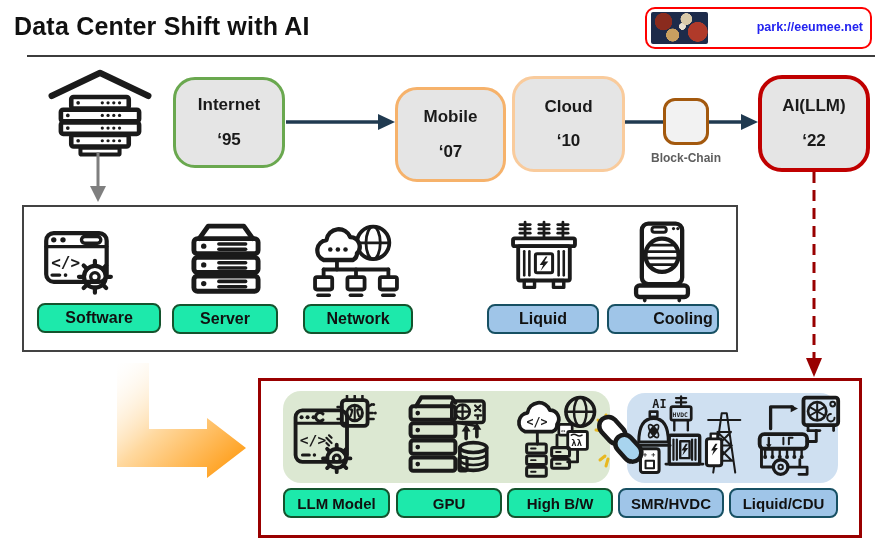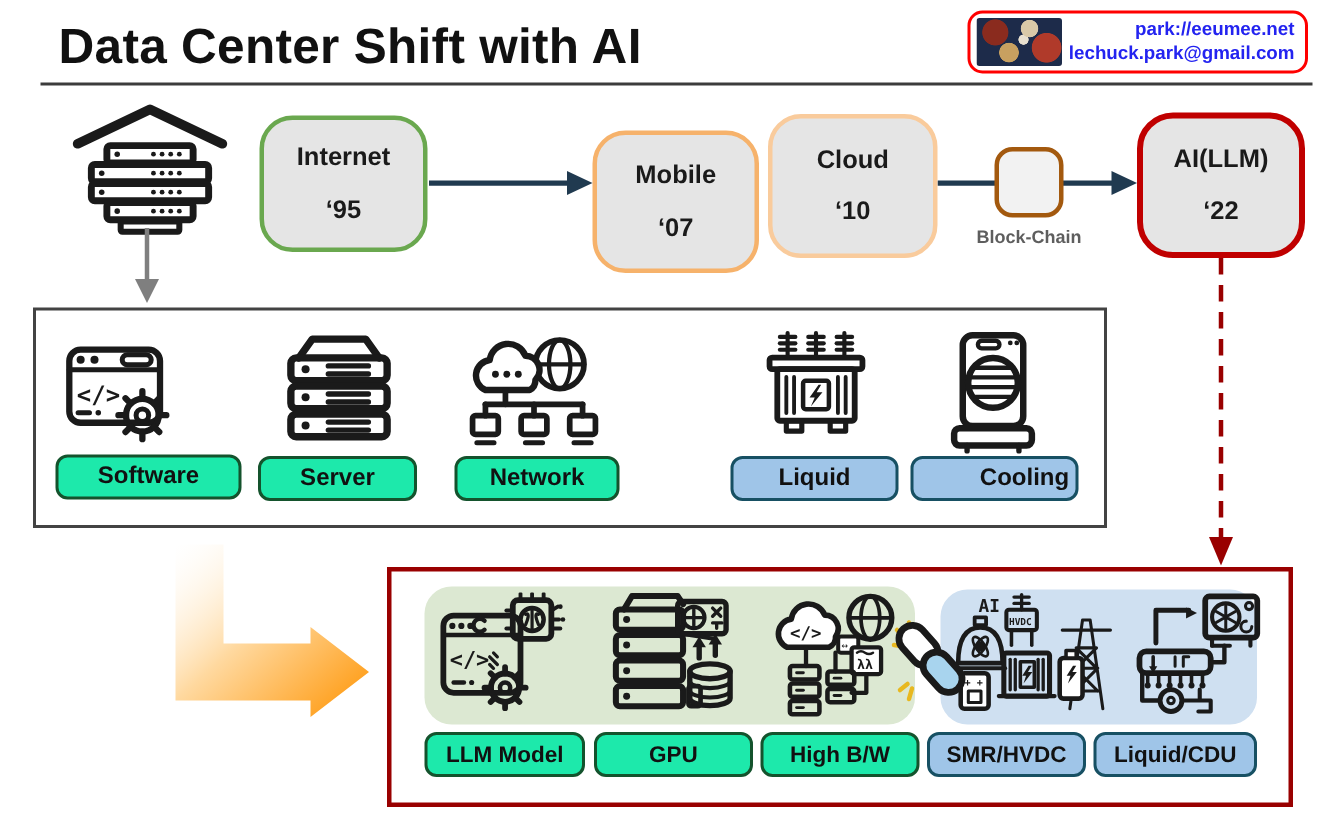--- a/index.html
+++ b/index.html
@@ -1,21 +1,21 @@
 <!DOCTYPE html>
 <html><head>
 <meta charset="utf-8">
 <style>
   html,body{margin:0;padding:0;background:#fff;}
   body{width:880px;height:558px;position:relative;overflow:hidden;
        font-family:"Liberation Sans",sans-serif;color:#1a1a1a;}
   .abs{position:absolute;}
 
   
-  .title{left:39px;top:12px;font-size:33px;font-weight:bold;letter-spacing:.2px;color:#111;}
+  .title{left:14px;top:12px;font-size:25px;font-weight:bold;letter-spacing:.2px;color:#111;}
   .title-rule{left:27px;top:55px;width:848px;height:2px;background:#3c3c3c;}
   .badge{left:645px;top:7px;width:227px;height:42px;border:2.5px solid #ff0000;
          border-radius:10px;background:#fff;display:flex;align-items:center;box-sizing:border-box;}
   .badge-img{width:57px;height:32px;margin-left:4px;border-radius:2px;flex:0 0 auto;
     background:
       radial-gradient(circle at 22% 30%, #8a2b1e 0 17%, transparent 18%),
       radial-gradient(circle at 62% 22%, #d9c9a8 0 13%, transparent 14%),
       radial-gradient(circle at 82% 62%, #b03a2a 0 19%, transparent 20%),
       radial-gradient(circle at 38% 72%, #c8a060 0 15%, transparent 16%),
       radial-gradient(circle at 55% 45%, #e8e0d0 0 9%, transparent 10%),
@@ -59,21 +59,20 @@
 </head>
 <body>
 
 <div class="abs title">Data Center Shift with AI</div>
 <div class="abs title-rule"></div>
 
 <div class="abs badge">
   <div class="badge-img"></div>
   <div class="badge-text">
     <a href="#">park://eeumee.net</a>
-    <a href="#">lechuck.park@gmail.com</a>
   </div>
 </div>
 
 <svg class="abs" style="left:42px;top:66px;" width="116" height="92" viewBox="0 0 100 80">
   <g fill="none" stroke="#1a1a1a" stroke-width="5.5" stroke-linecap="round" stroke-linejoin="round">
     <path d="M8,26 L50,6 L92,26"></path>
     <rect x="25" y="27" width="50" height="10" rx="2" stroke-width="4"></rect>
     <rect x="16" y="38" width="68" height="10" rx="2" stroke-width="4"></rect>
     <rect x="16" y="49" width="68" height="10" rx="2" stroke-width="4"></rect>
     <rect x="25" y="60" width="50" height="10" rx="2" stroke-width="4"></rect>

